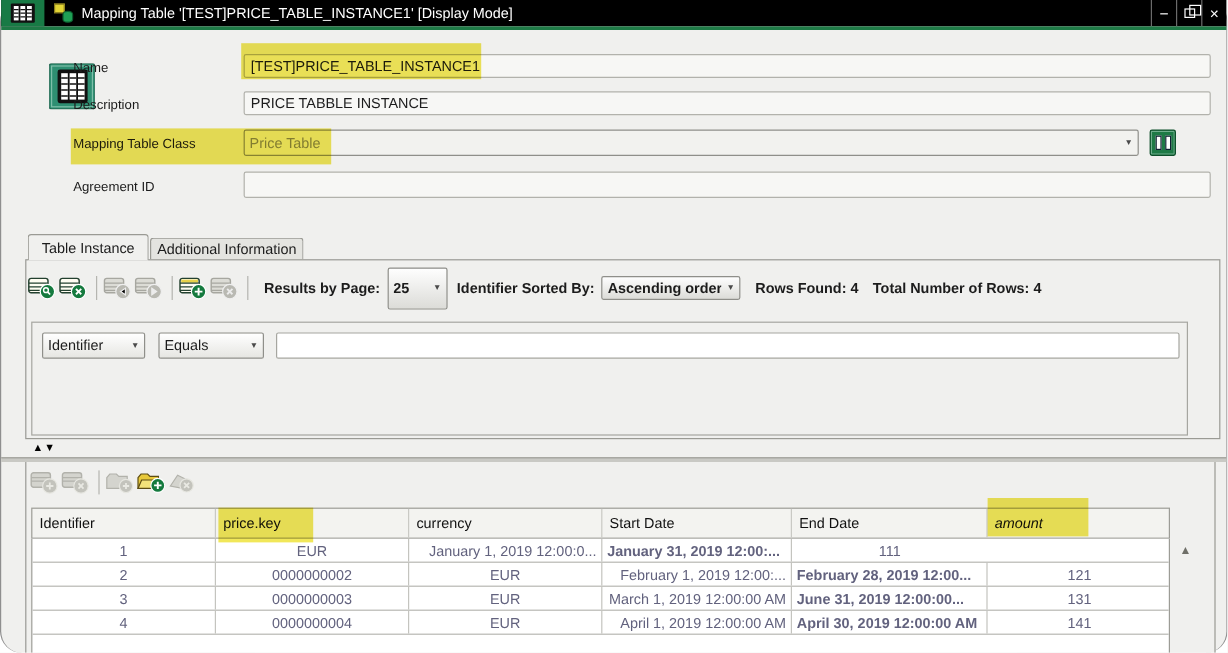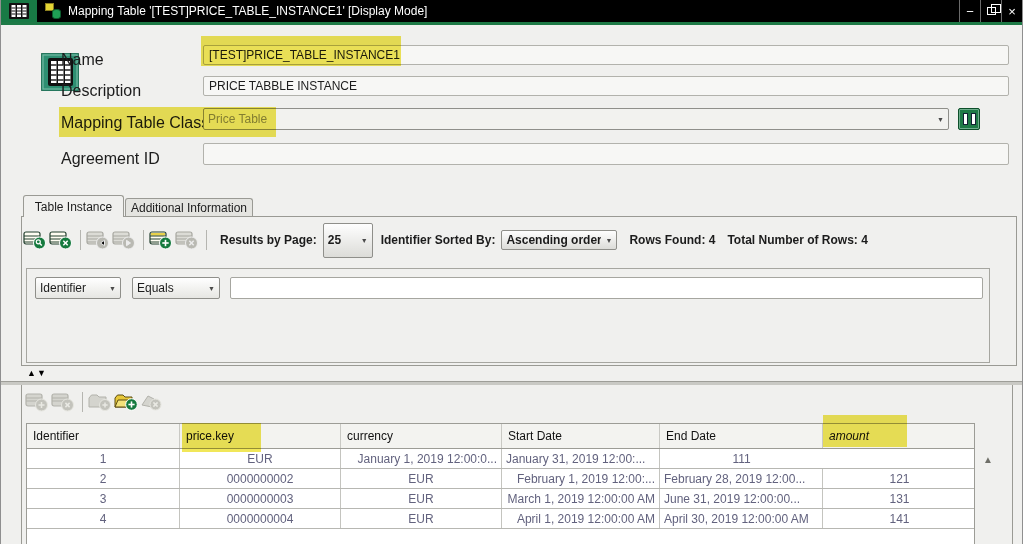--- a/index.html
+++ b/index.html
@@ -1,39 +1,39 @@
 <!DOCTYPE html>
 <html><head>
 <meta charset="utf-8">
 <style>
   * { box-sizing: border-box; margin: 0; padding: 0; }
   html,body { width:1023px; height:544px; overflow:hidden; }
   body { font-family:"Liberation Sans", sans-serif; font-size:12px; color:#1c1c1c; }
 
   .window { position:relative; width:1023px; height:544px; background:#f0f0ee;
-            border-left:1px solid #8f8f8f; border-right:1px solid #8f8f8f; }
+            border-left:1px solid #8f8f8f; border-right:1px solid #8f8f8f;border-radius:18px; }
 
   
   .titlebar { position:absolute; left:0; top:0; width:100%; height:22px; background:#000;
               display:flex; align-items:center; }
   .tb-logo { width:36px; height:22px; background:#187a45; display:flex; align-items:center; justify-content:center; flex:0 0 auto; }
   .tb-appicon { margin-left:8px; width:16px; height:16px; position:relative; flex:0 0 auto; }
   .tb-appicon .note { position:absolute; left:0; top:0; width:9px; height:8px; background:#e3d535; border:1px solid #8c7f1e; }
   .tb-appicon .cyl  { position:absolute; right:0; bottom:0; width:9px; height:10px; background:#1fa055; border:1px solid #0c5c2e; border-radius:4px/3px; }
   .tb-title { color:#fff; margin-left:7px; font-size:12px; white-space:nowrap; flex:1 1 auto; }
   .tb-controls { display:flex; align-items:stretch; height:100%; flex:0 0 auto; }
   .tb-btn { width:21px; display:flex; align-items:center; justify-content:center; color:#fff;
             border-left:1px solid #6b6b6b; font-size:13px; cursor:default; }
   .restore-shape { position:relative; width:9px; height:8px; border:1px solid #fff; background:#000; }
   .restore-shape::before { content:""; position:absolute; left:3px; top:-4px; width:8px; height:7px; border:1px solid #fff; }
   .greenline { position:absolute; left:0; top:22px; width:100%; height:3px; background:#1e7a46; }
 
   
   .big-icon { position:absolute; left:40px; top:53px; }
-  .lbl { position:absolute; left:60px; font-size:16px; color:#1c1c1c; white-space:nowrap; }
+  .lbl { position:absolute; left:60px; font-size:11px; color:#1c1c1c; white-space:nowrap; }
   .field { position:absolute; left:202px; height:20px; background:#f7f7f5; border:1px solid #b2b2ac;
            border-radius:2px; padding:2px 5px; font-size:12px; white-space:nowrap; overflow:hidden; }
   .combo { display:flex; align-items:center; background:linear-gradient(#fefefe,#dcdcd8);
            border:1px solid #8f8f8a; border-radius:2px; padding:0 4px; }
   .combo .cval { flex:1 1 auto; white-space:nowrap; overflow:hidden; }
   .combo .arr { flex:0 0 auto; font-size:7px; color:#4a4a4a; margin-left:4px; }
   .mtc-combo { position:absolute; left:202px; top:108px; width:746px; height:22px; background:#f2f2ef; }
   .mtc-combo .cval { color:#8a8a8a; }
   .view-btn { position:absolute; left:957px; top:108px; width:22px; height:22px; background:#1e7a46;
               border:1px solid #0d4f2a; border-radius:2px; display:flex; align-items:center; justify-content:center; gap:3px;
@@ -82,21 +82,21 @@
   .ghead .gc { display:flex; align-items:center; padding:0 6px; font-size:12px; color:#111;
                border-right:1px solid #c9c9c4; white-space:nowrap; overflow:hidden; }
   .ghead .gc:last-child { border-right:none;font-style:italic; }
   .gbody { background:#fff; border-left:1px solid #9c9c96; border-right:1px solid #9c9c96; height:95px; overflow:hidden; }
   .grow.data { height:20px; border-bottom:1px solid #b7b7b2; }
   .grow.data .gc { font-size:12px; color:#62627e; display:flex; align-items:center; padding:0 4px;
                    border-right:1px solid #c4c4bf; white-space:nowrap; overflow:hidden; }
   .grow.data .gc:last-child { border-right:none; }
   .a-c { justify-content:center; }
   .a-r { justify-content:flex-end; }
-  .a-l { justify-content:flex-start; }
+  .a-l { justify-content:flex-start;font-weight:bold; }
   .scroll-up { position:absolute; left:982px; top:454px; font-size:10px; color:#6f6f68; z-index:3; }
 
   
   .hl { position:absolute; background:#efe33c; opacity:.85; mix-blend-mode:multiply; pointer-events:none; z-index:9; }
   .hl-name { left:200px; top:36px; width:200px; height:30px; }
   .hl-mtc { left:58px; top:107px; width:217px; height:30px; }
   .hl-pricekey { left:181px; top:423px; width:79px; height:29px; }
   .hl-amount { left:822px; top:415px; width:84px; height:32px; }
 </style>
 </head>

